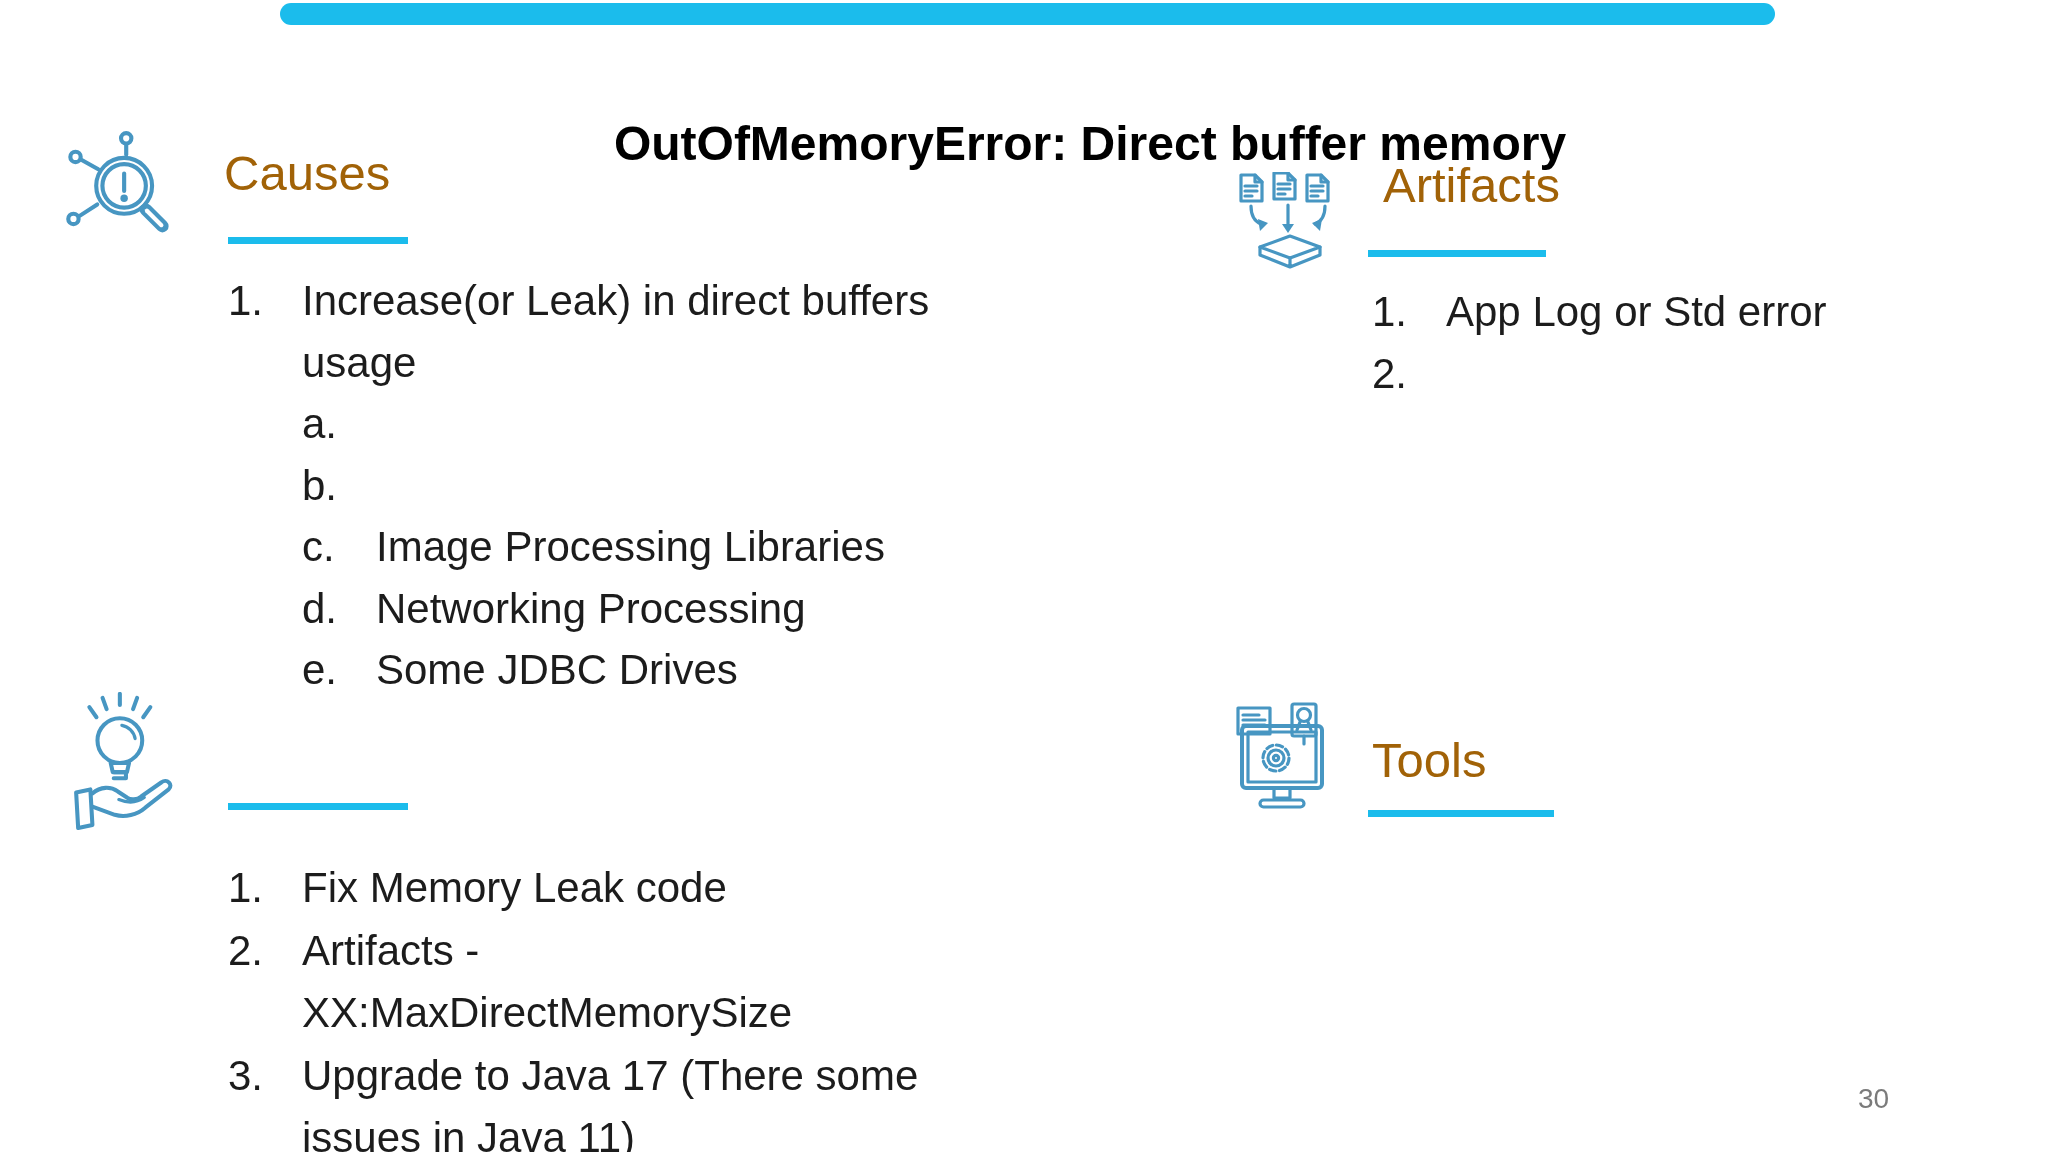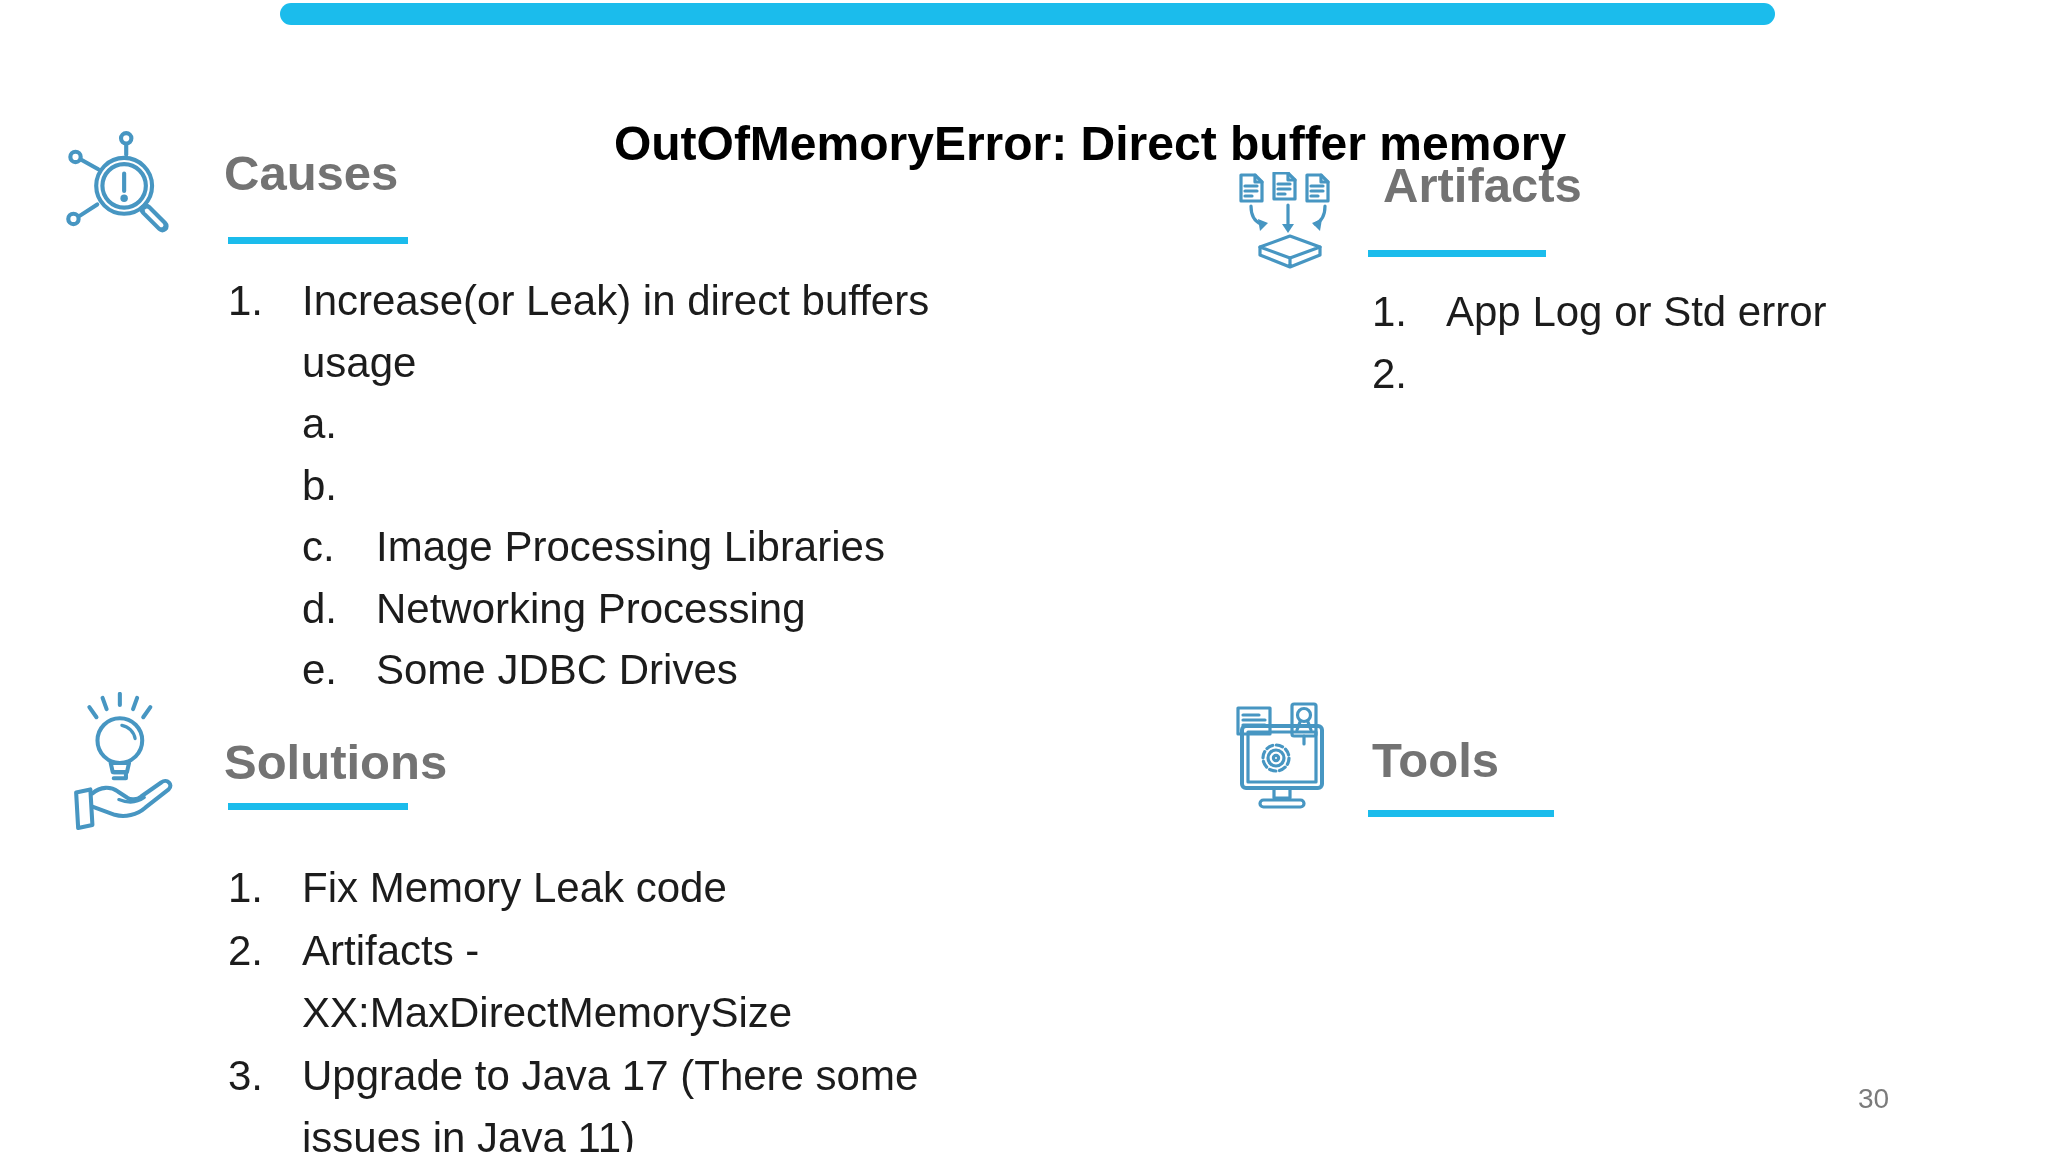--- a/index.html
+++ b/index.html
@@ -6,21 +6,21 @@
     --accent:#1bbcec;
     --icon:#4796c2;
     --icon-light:#5fb0d6;
   }
   html,body{margin:0;padding:0;background:#fff;}
   .slide{position:relative;width:2048px;height:1152px;background:#ffffff;overflow:hidden;
          font-family:"Liberation Sans", sans-serif;color:#1a1a1a;}
   .abs{position:absolute;}
   .top-bar{left:280px;top:3px;width:1495px;height:22px;background:var(--accent);border-radius:11px;}
   .title{left:400px;top:84px;width:1380px;text-align:center;font-size:48px;font-weight:bold;color:#000;line-height:1.15;margin-top:32px;}
-  .heading{font-size:49px;font-weight:bold;color:#737373;line-height:1;}
+  .heading{font-size:49px;font-weight:normal;color:#a16207;line-height:1;}
   .rule{height:7px;background:var(--accent);}
   .list{font-size:42px;color:#1c1c1c;}
   .row{display:flex;}
   .marker{flex:0 0 74px;}
   .sub{margin-left:74px;}
   .txt{white-space:pre-line;}
   .page-num{font-size:28px;color:#7b7b7b;}
   svg{display:block;}
   .ic{stroke:var(--icon);fill:none;stroke-width:4;stroke-linecap:round;stroke-linejoin:round;}
   .ic-thin{stroke:var(--icon);fill:none;stroke-width:3.2;stroke-linecap:round;stroke-linejoin:round;}
@@ -85,21 +85,20 @@
     <line class="ic" x1="64" y1="16" x2="68" y2="5"></line>
     <line class="ic" x1="74" y1="24" x2="81" y2="14"></line>
     <circle class="ic" cx="51" cy="47" r="22" stroke-width="4.5"></circle>
     <path class="ic-thin" d="M53,32 A 16 16 0 0 1 66,45"></path>
     <path class="ic" d="M42,69 h18 l-2,9 h-14 z"></path>
     <path class="ic" d="M45,78 h12 v6 h-12"></path>
     <path class="ic" stroke-width="4.5" d="M8,98 L22,95 L24,130 L10,133 Z"></path>
     <path class="ic" stroke-width="4.5" d="M24,99 C32,92 42,92 49,97 L58,103 C62,106 68,105 72,102 L92,88 C97,84 104,90 99,95 L76,113 C68,120 56,123 46,120 L24,112"></path>
     <path class="ic-thin" d="M50,105 C60,109 68,108 75,103"></path>
   </svg>
-  <div class="abs heading" style="left:224px;top:738px;">Solutions</div>
   <div class="abs rule" style="left:228px;top:803px;width:180px;"></div>
 
   <div class="abs list" style="left:228px;top:857px;width:920px;line-height:62.5px;">
     <div class="row">
       <span class="marker">1.</span>
       <span class="txt">Fix Memory Leak code</span>
     </div>
     <div class="row">
       <span class="marker">2.</span>
       <span class="txt">Artifacts -

